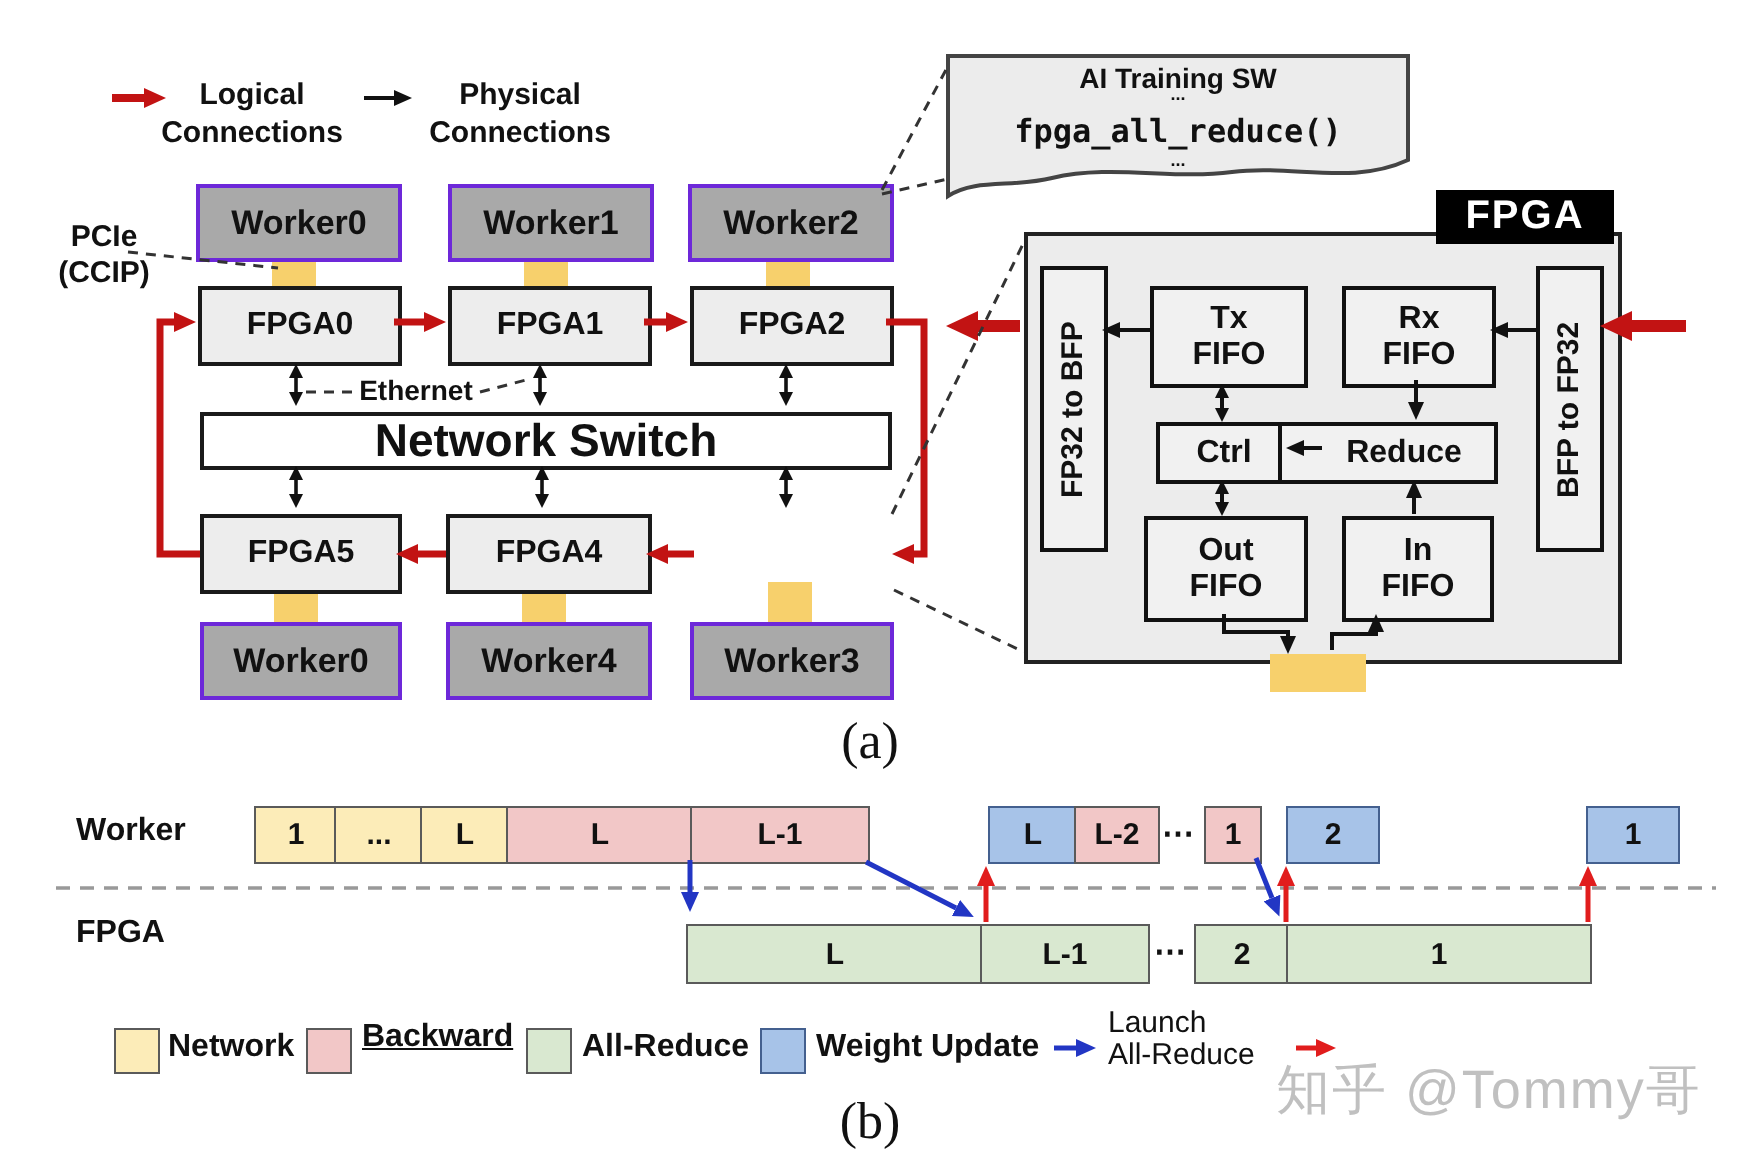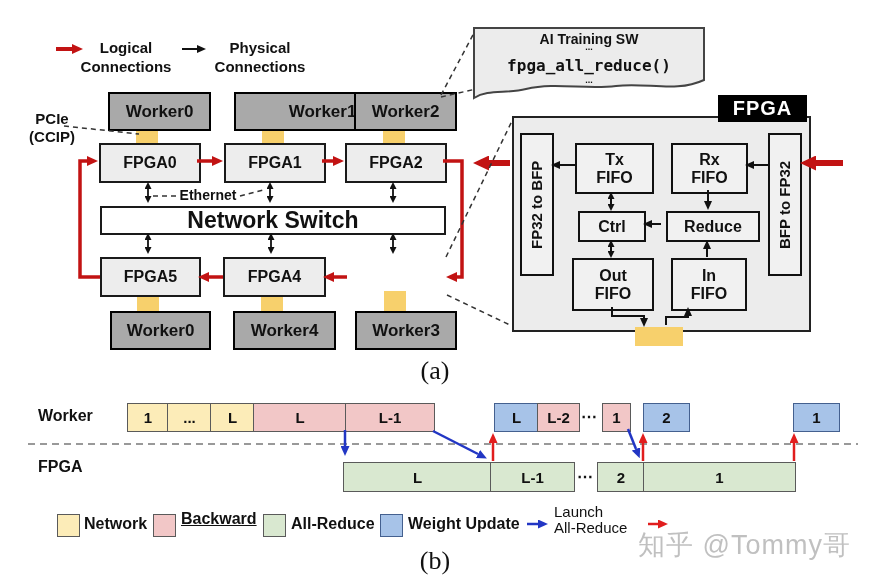--- a/index.html
+++ b/index.html
@@ -1,20 +1,20 @@
 <!DOCTYPE html>
 <html><head>
 <meta charset="utf-8">
 <style>
   html,body{margin:0;padding:0;background:#fff;}
   .stage{position:relative;width:872px;height:582px;background:#fff;overflow:hidden;
          font-family:"Liberation Sans",sans-serif;color:#111;}
   .abs{position:absolute;}
   .flexc{display:flex;align-items:center;justify-content:center;}
-  .gbox{background:#a9a9a9;border:2px solid #000000;font-weight:bold;font-size:17px;margin-left:10px;}
+  .gbox{background:#a9a9a9;border:2px solid #6d28d9;font-weight:bold;font-size:17px;}
   .fbox{background:#ededed;border:2px solid #1a1a1a;font-weight:bold;font-size:16px;}
   .switch{background:#fff;border:2px solid #1a1a1a;font-weight:bold;font-size:23px;}
   .pad{background:#f7d06c;}
   .lbl{font-weight:bold;}
   .detailbox{background:#ececec;border:2px solid #222;}
   .inner{background:#f1f1f1;border:2px solid #111;font-weight:bold;font-size:16px;
          line-height:1.1;text-align:center;white-space:pre-line;}
   .fpgatag{background:#000;color:#fff;font-weight:bold;font-size:20px;letter-spacing:1px;}
   .vtext{writing-mode:vertical-rl;transform:rotate(180deg);}
   .seg{position:absolute;border:1.5px solid #5a5a5a;font-weight:bold;font-size:15px;
@@ -50,21 +50,21 @@
   <div class="abs pad" style="left:136px;top:124px;width:22px;height:21px;"></div>
   <div class="abs pad" style="left:262px;top:124px;width:22px;height:21px;"></div>
   <div class="abs pad" style="left:383px;top:124px;width:22px;height:21px;"></div>
   <div class="abs pad" style="left:137px;top:291px;width:22px;height:22px;"></div>
   <div class="abs pad" style="left:261px;top:291px;width:22px;height:22px;"></div>
   <div class="abs pad" style="left:384px;top:291px;width:22px;height:22px;"></div>
 
   <div class="abs gbox flexc" style="left:98px;top:92px;width:99px;height:35px;">
       <span>Worker0</span>
     </div>
-  <div class="abs gbox flexc" style="left:224px;top:92px;width:99px;height:35px;padding-left:37px;">
+  <div class="abs gbox flexc" style="left:224px;top:92px;width:99px;height:35px;">
       <span>Worker1</span>
     </div>
   <div class="abs gbox flexc" style="left:344px;top:92px;width:99px;height:35px;">
       <span>Worker2</span>
     </div>
 
   <div class="abs fbox flexc" style="left:99px;top:143px;width:98px;height:36px;">
       <span>FPGA0</span>
     </div>
   <div class="abs fbox flexc" style="left:224px;top:143px;width:98px;height:36px;">
@@ -113,21 +113,21 @@
   <div class="abs pad" style="left:635px;top:327px;width:48px;height:19px;"></div>
 
   <div class="abs inner flexc vtext" style="left:520px;top:133px;width:30px;height:139px;font-size:15px;"><span>FP32 to BFP</span></div>
   <div class="abs inner flexc vtext" style="left:768px;top:133px;width:30px;height:139px;font-size:15px;"><span>BFP to FP32</span></div>
 
   <div class="abs inner flexc" style="left:575px;top:143px;width:75px;height:47px;"><span class="prelines">Tx
 FIFO</span></div>
   <div class="abs inner flexc" style="left:671px;top:143px;width:73px;height:47px;"><span class="prelines">Rx
 FIFO</span></div>
   <div class="abs inner flexc" style="left:578px;top:211px;width:64px;height:27px;"><span>Ctrl</span></div>
-  <div class="abs inner flexc" style="left:666px;top:211px;width:90px;height:27px;"><span>Reduce</span></div>
+  <div class="abs inner flexc" style="left:639px;top:211px;width:90px;height:27px;padding-left:16px;"><span>Reduce</span></div>
   <div class="abs inner flexc" style="left:572px;top:258px;width:78px;height:49px;"><span class="prelines">Out
 FIFO</span></div>
   <div class="abs inner flexc" style="left:671px;top:258px;width:72px;height:49px;"><span class="prelines">In
 FIFO</span></div>
 
   <div class="abs lbl" style="left:38px;top:407px;font-size:16px;">Worker</div>
   <div class="abs lbl" style="left:38px;top:458px;font-size:16px;">FPGA</div>
 
   <div class="seg seg-forward" style="left:127px;top:403px;width:40px;height:27px;">
       <span>1</span>

